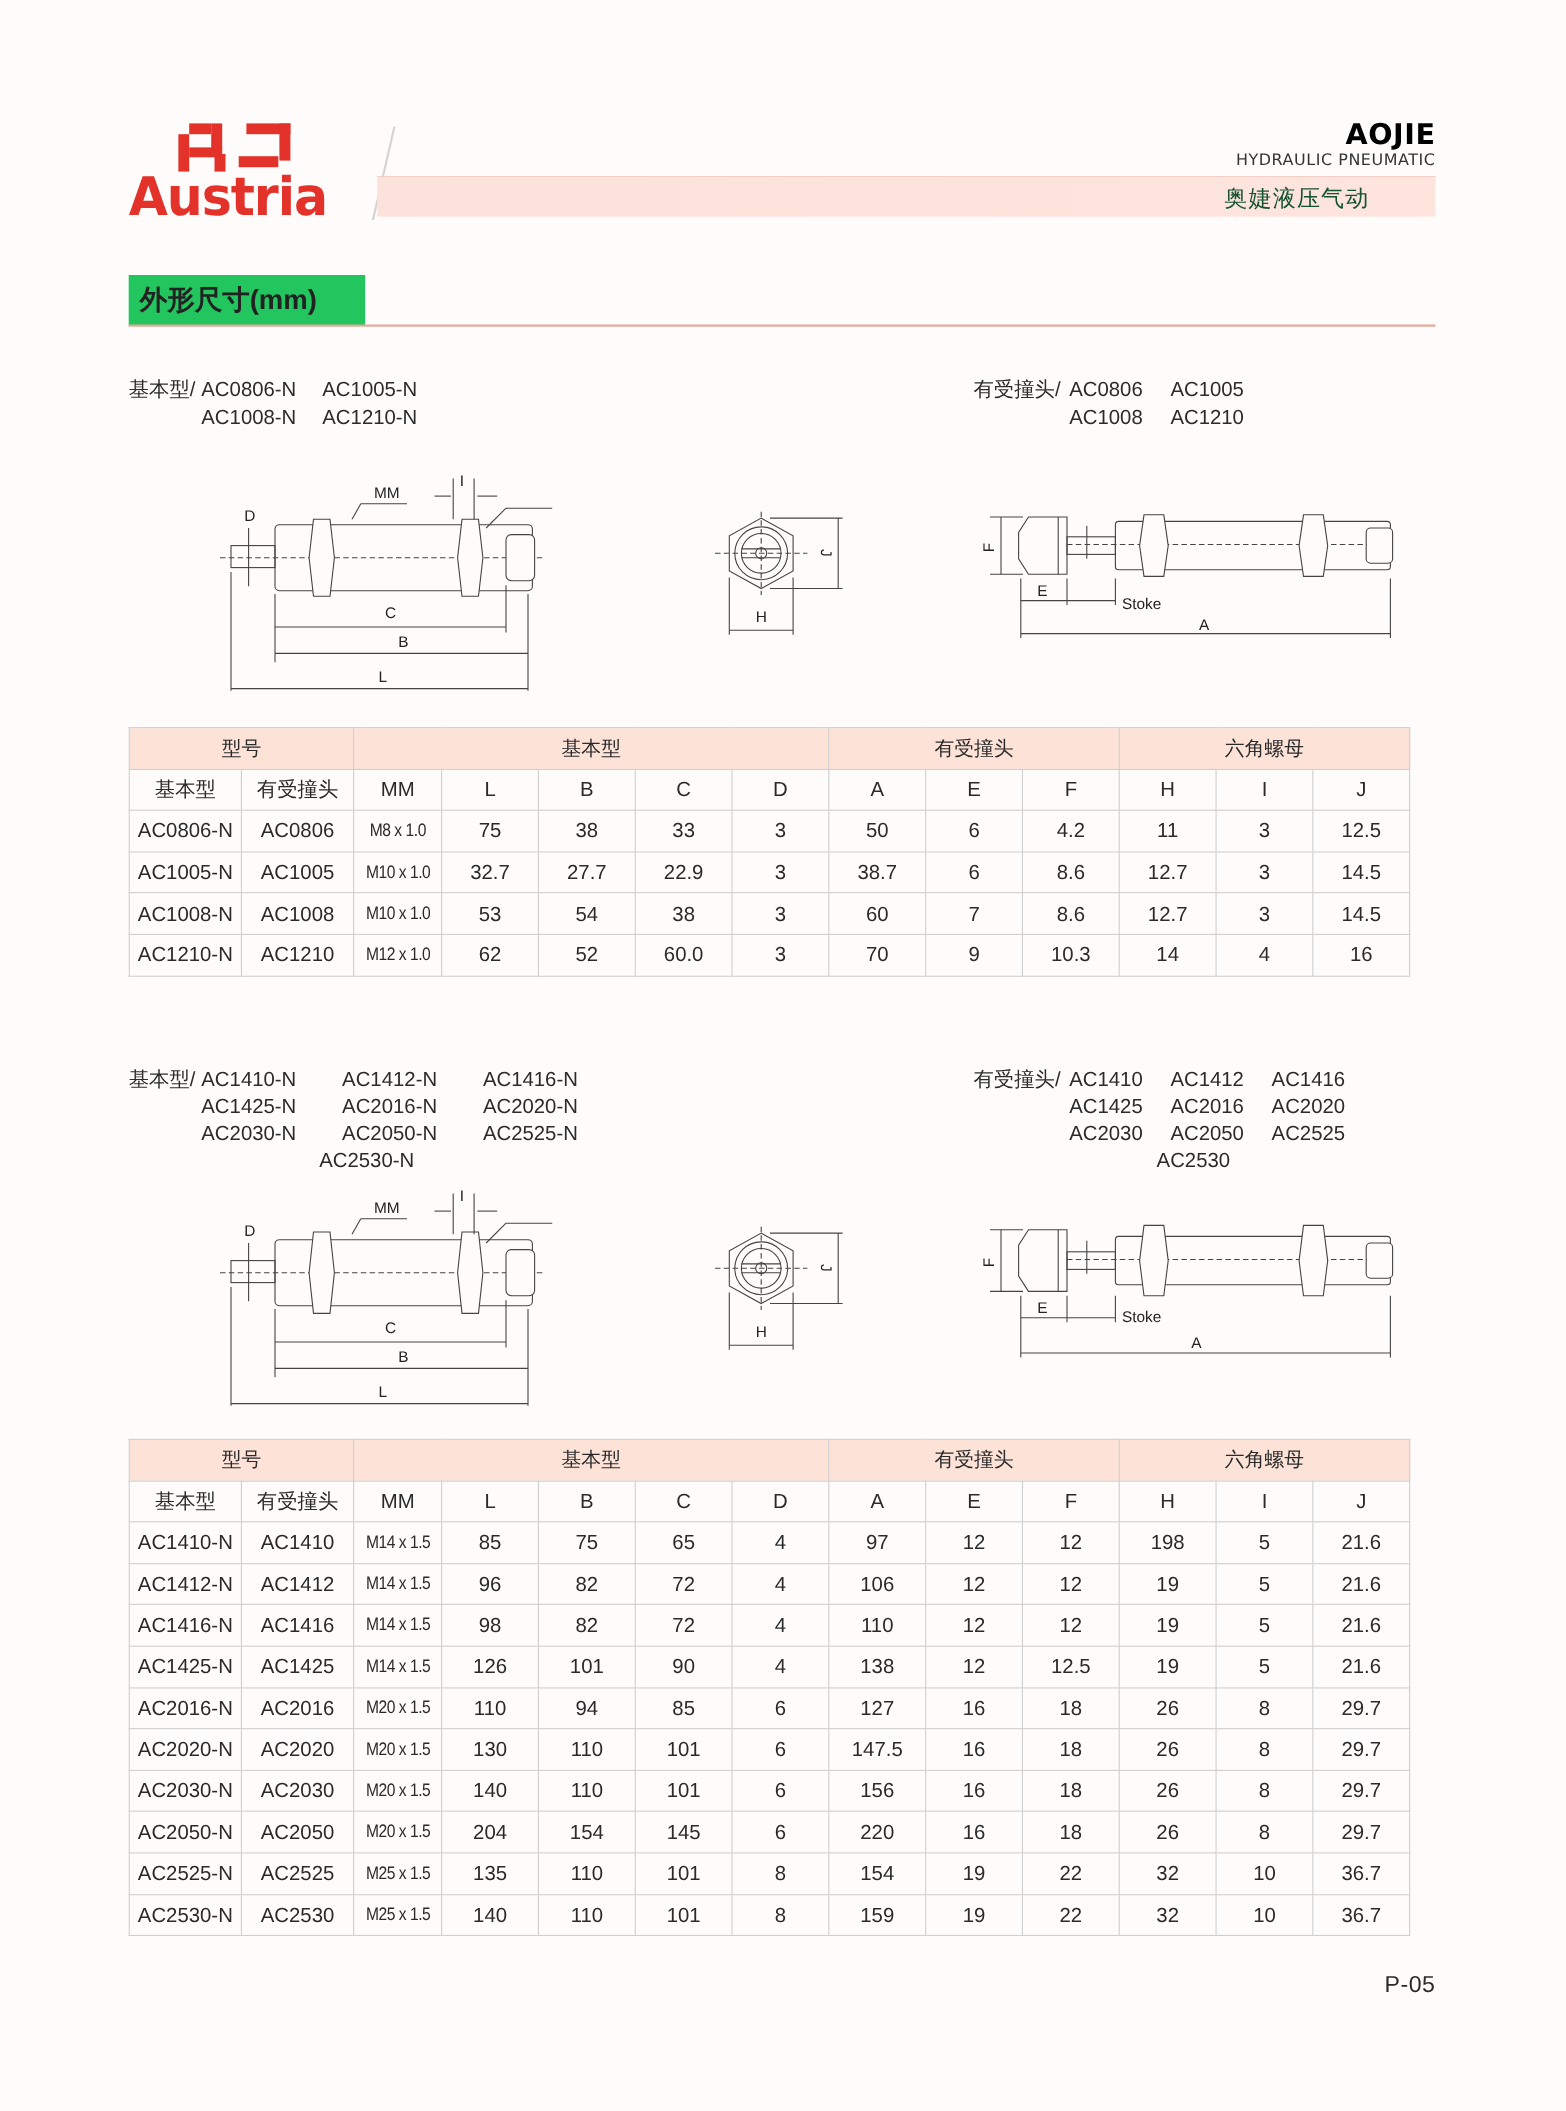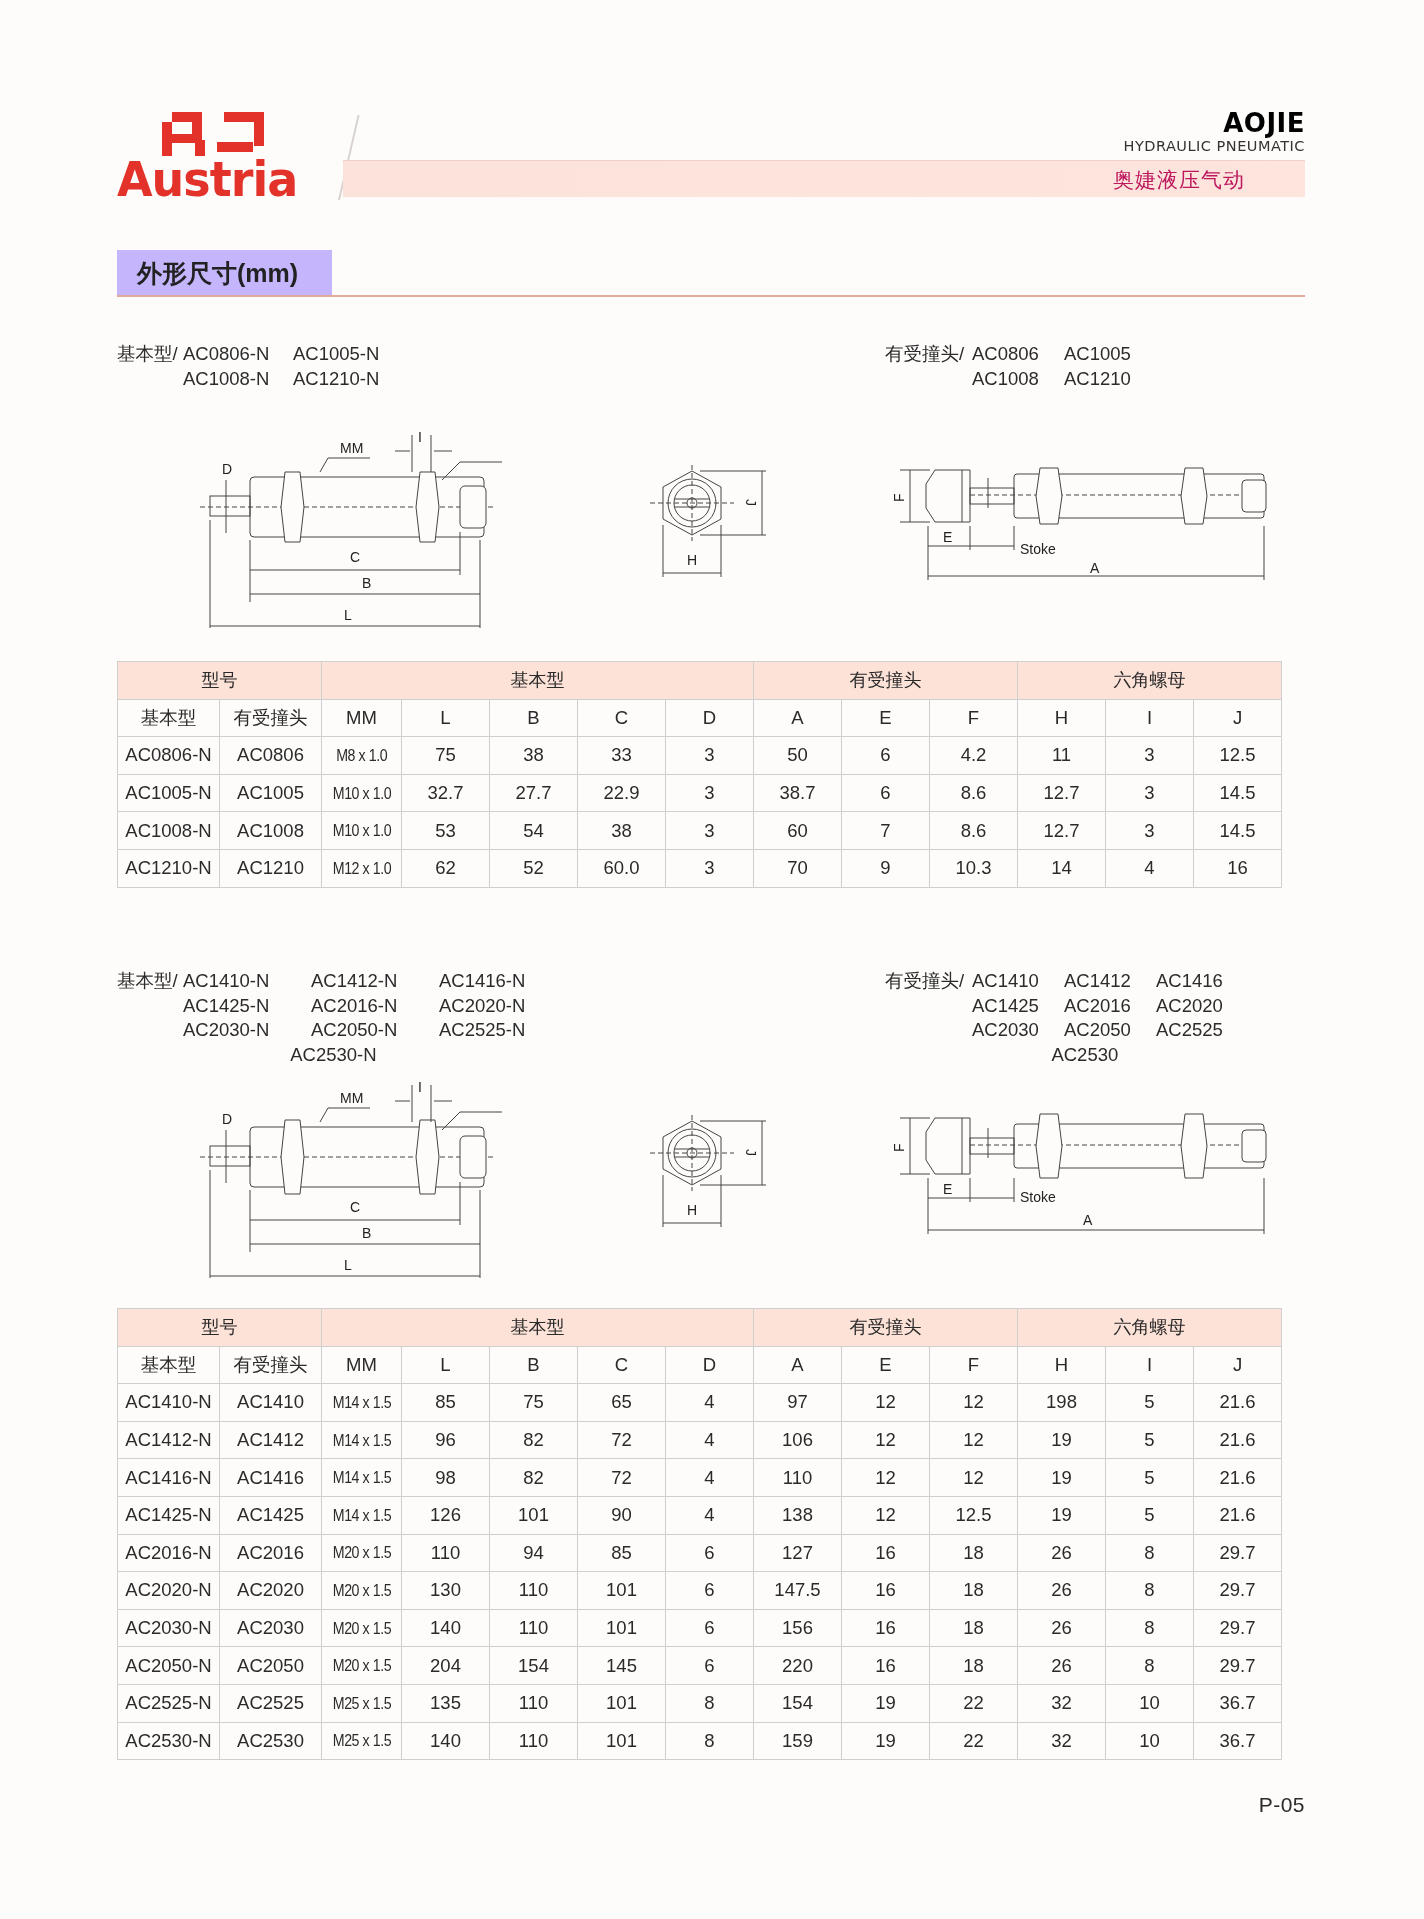--- a/index.html
+++ b/index.html
@@ -7,24 +7,24 @@
   body { position: relative; font-family: "Liberation Sans", "DejaVu Sans", sans-serif; color: #231f20; overflow: hidden; }
 
   
   .logo { position: absolute; left: 117px; top: 112px; width: 200px; height: 90px; }
   .logo-mark { position: absolute; left: 45px; top: 0; width: 110px; height: 46px; }
   .logo-word { position: absolute; left: 0; top: 44px; font-family: "DejaVu Sans", sans-serif; font-weight: bold; font-size: 46px; color: #e2322a; letter-spacing: -1px; line-height: 46px; transform: scaleY(1.05); }
   .header-slash { position: absolute; left: 338px; top: 115px; width: 2px; height: 85px; background: #d8d2cf; transform: skewX(-13deg); transform-origin: bottom left; }
   .header-band { position: absolute; left: 343px; top: 160px; width: 962px; height: 37px; background: linear-gradient(to right, #fbe3dc 0%, #fde5de 100%); border-top: 1px solid #f0cfc5; }
   .brand { position: absolute; right: 119px; top: 108px; font-family: "DejaVu Sans", sans-serif; font-weight: bold; font-size: 26px; color: #000000; letter-spacing: 0.5px; }
   .brand-sub { position: absolute; right: 119px; top: 138px; font-family: "DejaVu Sans", sans-serif; font-size: 14.5px; color: #333; letter-spacing: 0.5px; padding-left: 12px; }
-  .brand-cn { position: absolute; left: 1113px; top: 166px; font-size: 21px; color: #be185d; letter-spacing: 1px; }
+  .brand-cn { position: absolute; left: 1113px; top: 166px; font-size: 21px; color: #14532d; letter-spacing: 1px; }
 
   
-  .sec-title { position: absolute; left: 117px; top: 250px; width: 215px; height: 46px; background: #c4b5fd; padding-left: 20px; font-weight: bold; font-size: 25px; line-height: 46px; color: #222; }
+  .sec-title { position: absolute; left: 117px; top: 250px; width: 215px; height: 46px; background: #22c55e; padding-left: 10px; font-weight: bold; font-size: 25px; line-height: 46px; color: #222; }
   .sec-line { position: absolute; left: 117px; top: 295px; width: 1188px; height: 2px; background: #e3a99a; }
 
   
   .models { position: absolute; font-size: 18.5px; line-height: 24.5px; color: #2b2b2b; }
   .models .row { display: flex; white-space: nowrap; justify-content: center; }
   .models .prefix { display: inline-block; }
   .models .cell { display: inline-block; }
 
   
   svg.drw { position: absolute; }

